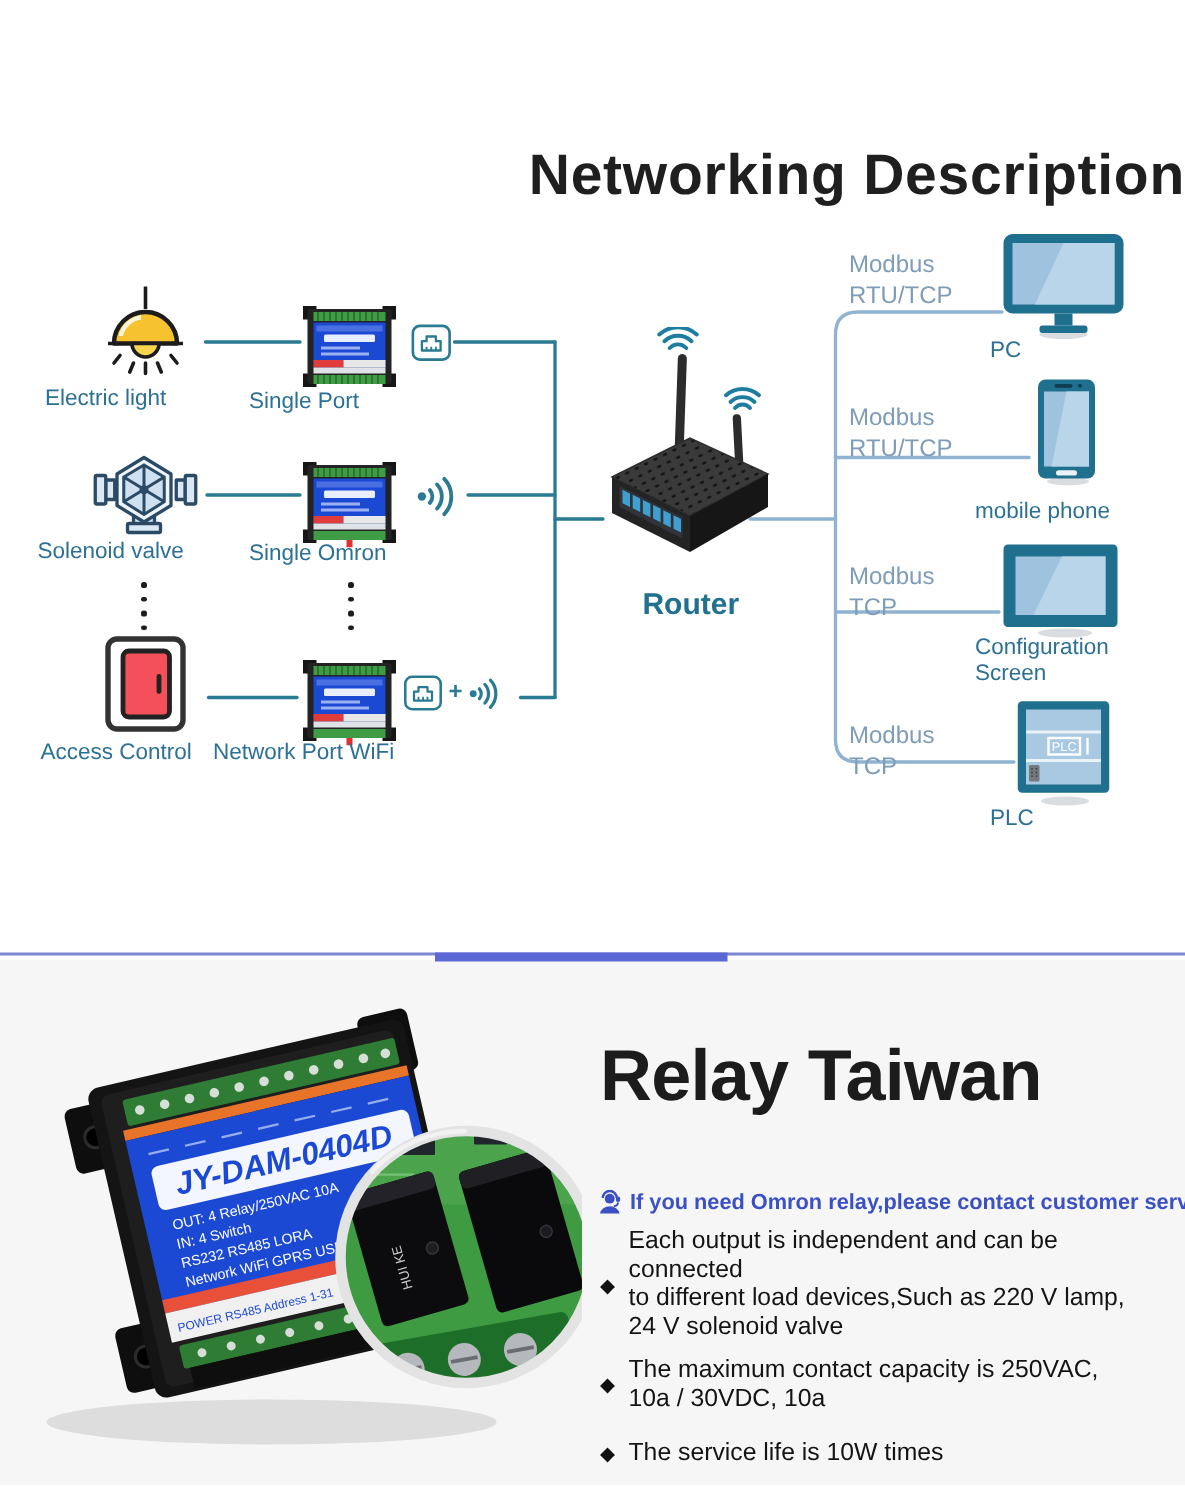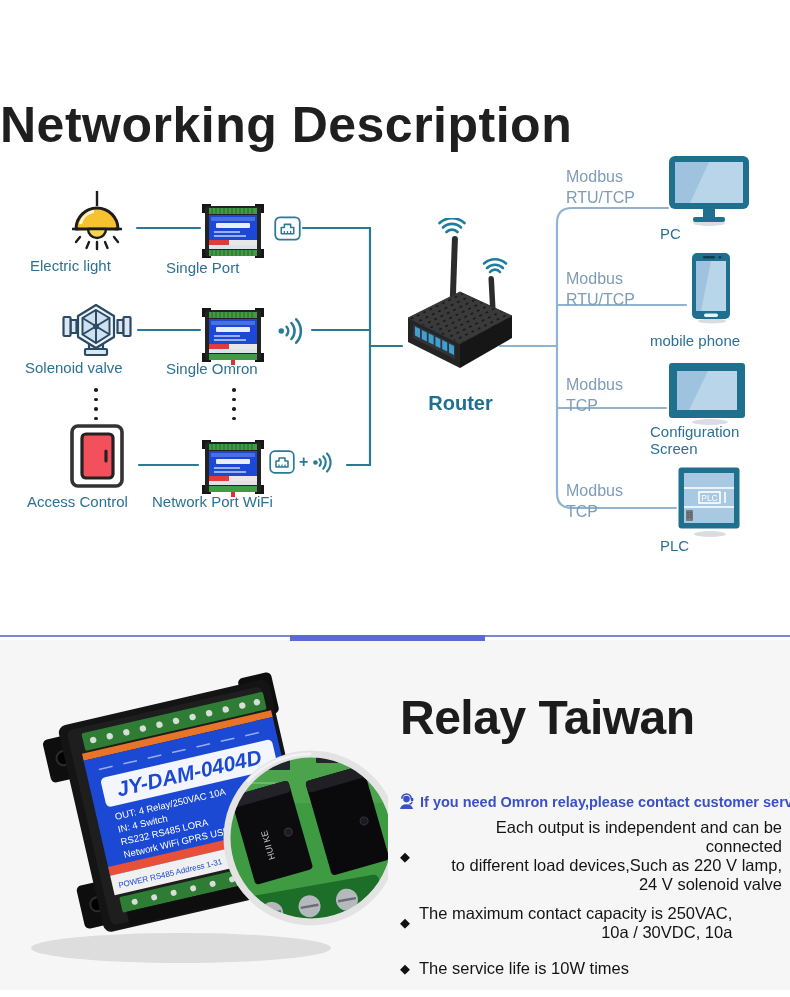--- a/index.html
+++ b/index.html
@@ -1,36 +1,36 @@
 <!DOCTYPE html>
 <html><head>
 <meta charset="utf-8">
 <style>
   * { margin:0; padding:0; box-sizing:border-box; }
   body { background:#ffffff; font-family:"Liberation Sans", sans-serif; }
   .canvas { position:relative; width:790px; height:997px; background:#ffffff; overflow:hidden; }
   .abs { position:absolute; }
-  .page-title { top:96px; left:0; width:790px; text-align:left; font-size:50px; font-weight:700; color:#1f1f1f; letter-spacing:0.5px; }
+  .page-title { top:96px; left:0; width:790px; text-align:right; font-size:38px; font-weight:700; color:#1f1f1f; letter-spacing:0.5px; }
   .teal-label { color:#2c7195; font-size:15px; text-align:left; line-height:1.1; }
   .router-label { color:#21708f; font-size:20px; font-weight:700; text-align:center; }
   .proto-label { color:#7e9cb8; font-size:16px; line-height:21px; }
   .dots-col { display:flex; flex-direction:column; gap:6px; align-items:center; }
   .dot { width:3.5px; height:3.5px; border-radius:50%; background:#1d1d1d; }
   .combo-row { display:flex; align-items:center; gap:4px; color:#2a7a94; font-size:16px; font-weight:700; }
   .divider-thin { top:635px; left:0; width:790px; height:2px; background:#7e88cf; }
   .divider-thick { top:635px; left:290px; width:195px; height:6px; background:#5b68d6; }
   .section-bg { top:640px; left:0; width:790px; height:350px; background:#f6f6f7; }
   .relay-heading { top:690px; left:400px; font-size:48px; font-weight:700; color:#1c1c1c; letter-spacing:-0.5px; }
   .relay-banner { top:753px; left:400px; background:#4456cb; color:#ffffff; font-size:19px; font-weight:700; padding:4px 12px 5px 9px; white-space:nowrap; }
   .relay-note { top:793px; left:399px; display:flex; align-items:center; gap:3px; color:#3a50c4; font-size:14.5px; font-weight:700; white-space:nowrap; }
   .bullets { top:818px; left:400px; width:382px; display:flex; flex-direction:column; }
   .bullet { display:flex; align-items:center; gap:9px; margin-bottom:9px; }
   .bullet:last-child { margin-top:8px; }
   .bullet-marker { color:#111111; font-size:13px; flex:0 0 auto; }
-  .bullet-text { color:#141414; font-size:16.5px; font-weight:500; line-height:1.16;text-align:right; }
+  .bullet-text { color:#141414; font-size:16.5px; font-weight:500; line-height:1.16; }
   svg text { font-family:"Liberation Sans", sans-serif; }
 </style>
 </head>
 <body>
 
 <div class="canvas">
 
   <div class="abs page-title">Networking Description</div>
 
   <svg class="abs" style="top:0;left:0" width="790" height="600">
@@ -165,21 +165,21 @@
     <rect x="11" y="14" width="44" height="4" fill="#4a6fe0"></rect>
     <rect x="16" y="20" width="34" height="5" rx="1" fill="#e8edff"></rect>
     <rect x="14" y="28" width="26" height="2" fill="#9ab0f0"></rect>
       <rect x="14" y="32" width="32" height="2" fill="#9ab0f0"></rect>
     <rect x="9" y="37" width="20" height="5" fill="#e03c3c"></rect>
       <rect x="29" y="37" width="28" height="5" fill="#e8e8e8"></rect>
     <rect x="9" y="42" width="48" height="4" fill="#dfe3e8"></rect>
     <rect x="9" y="47" width="48" height="6" fill="#3f9c45"></rect>
     <rect x="31" y="53" width="4" height="5" fill="#e03030"></rect>
   </svg>
-  <div class="abs teal-label" style="top:494px;left:152px;width:166px">Network Port WiFi</div>
+  <div class="abs teal-label" style="top:494px;left:142px;width:166px">Network Port WiFi</div>
   <div class="abs combo-row" style="top:450px;left:269px">
     <svg width="26" height="24" viewBox="0 0 26 24">
       <rect x="1.2" y="1.2" width="23.6" height="21.6" rx="4.5" fill="none" stroke="#2a7a94" stroke-width="1.7"></rect>
       <path d="M7 17 v-6 h3 v-3 h6 v3 h3 v6 z" fill="none" stroke="#2a7a94" stroke-width="1.5" stroke-linejoin="round"></path>
       <path d="M10 17v-2.5M13 17v-2.5M16 17v-2.5" stroke="#2a7a94" stroke-width="1.2"></path>
     </svg>
     <span>+</span>
     <svg width="25" height="23" viewBox="0 0 30 28">
       <circle cx="4" cy="14" r="2.8" fill="#2a7a94"></circle>
       <path d="M9 10 a6 6 0 0 1 0 8 M13.5 6.5 a11 11 0 0 1 0 15 M18 3 a16 16 0 0 1 0 22" fill="none" stroke="#2a7a94" stroke-width="2.6" stroke-linecap="round"></path>

